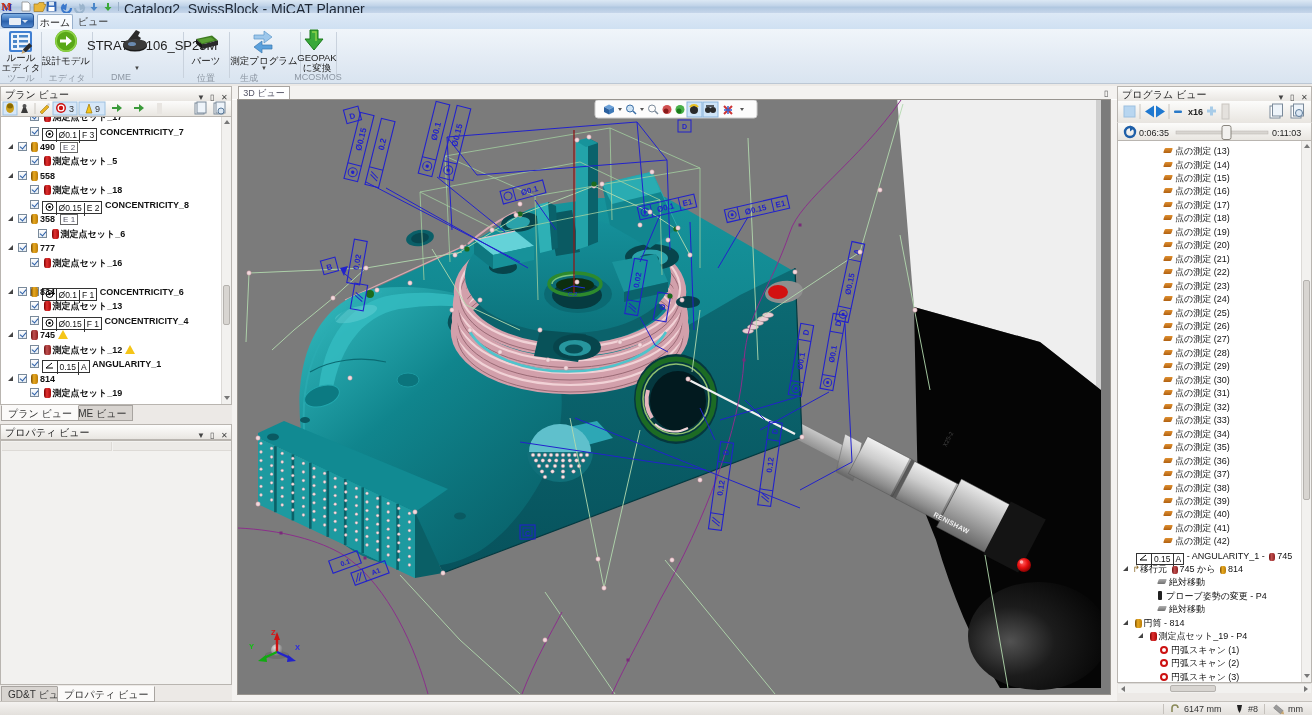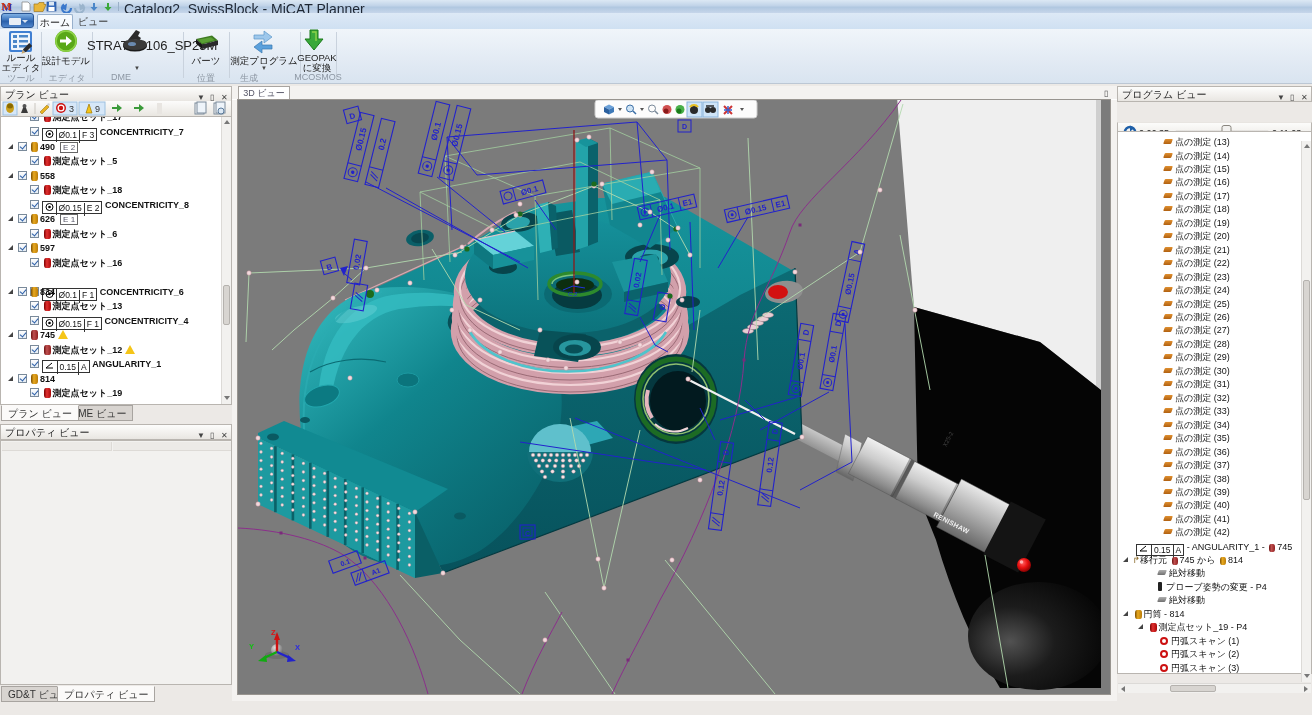--- a/index.html
+++ b/index.html
@@ -188,23 +188,23 @@
               <circle cx="4.5" cy="5" r="1.3" fill="#000"></circle>
             </svg></span><span>Ø0.1</span><span>F 3</span></span> <b>CONCENTRICITY_7</b></div>
   <div class="trow" style="left:7px;top:23px"><span class="exp"></span> <span class="chk"></span> <span class="cyl gold"></span><b>490</b>&nbsp; <span class="datum">E 2</span></div>
   <div class="trow" style="left:29px;top:37px"><span class="chk"></span> <span class="cyl red"></span><b>測定点セット_5</b></div>
   <div class="trow" style="left:7px;top:52px"><span class="exp"></span> <span class="chk"></span> <span class="cyl gold"></span><b>558</b></div>
   <div class="trow" style="left:29px;top:66px"><span class="chk"></span> <span class="cyl red"></span><b>測定点セット_18</b></div>
   <div class="trow" style="left:29px;top:81px"><span class="chk"></span> <span class="gdt"><span><svg width="9" height="9">
               <circle cx="4.5" cy="5" r="3.5" fill="none" stroke="#000"></circle>
               <circle cx="4.5" cy="5" r="1.3" fill="#000"></circle>
             </svg></span><span>Ø0.15</span><span>E 2</span></span> <b>CONCENTRICITY_8</b></div>
-  <div class="trow" style="left:7px;top:95px"><span class="exp"></span> <span class="chk"></span> <span class="cyl gold"></span><b>626</b>&nbsp; <span class="datum">E 1</span></div>
-  <div class="trow" style="left:29px;top:110px"><span class="chk"></span> <span class="cyl red"></span><b>測定点セット_6</b></div>
-  <div class="trow" style="left:7px;top:124px"><span class="exp"></span> <span class="chk"></span> <span class="cyl gold"></span><b>597</b></div>
+  <div class="trow" style="left:7px;top:95px"><span class="exp"></span> <span class="chk"></span> <span class="cyl gold"></span><b>358</b>&nbsp; <span class="datum">E 1</span></div>
+  <div class="trow" style="left:37px;top:110px"><span class="chk"></span> <span class="cyl red"></span><b>測定点セット_6</b></div>
+  <div class="trow" style="left:7px;top:124px"><span class="exp"></span> <span class="chk"></span> <span class="cyl gold"></span><b>777</b></div>
   <div class="trow" style="left:29px;top:139px"><span class="chk"></span> <span class="cyl red"></span><b>測定点セット_16</b></div>
   <div class="trow" style="left:29px;top:168px"><span class="chk"></span> <span class="gdt"><span><svg width="9" height="9">
               <circle cx="4.5" cy="5" r="3.5" fill="none" stroke="#000"></circle>
               <circle cx="4.5" cy="5" r="1.3" fill="#000"></circle>
             </svg></span><span>Ø0.1</span><span>F 1</span></span> <b>CONCENTRICITY_6</b></div>
   <div class="trow" style="left:7px;top:168px"><span class="exp"></span> <span class="chk"></span> <span class="cyl gold"></span><b>834</b></div>
   <div class="trow" style="left:29px;top:182px"><span class="chk"></span> <span class="cyl red"></span><b>測定点セット_13</b></div>
   <div class="trow" style="left:29px;top:197px"><span class="chk"></span> <span class="gdt"><span><svg width="9" height="9">
               <circle cx="4.5" cy="5" r="3.5" fill="none" stroke="#000"></circle>
               <circle cx="4.5" cy="5" r="1.3" fill="#000"></circle>
@@ -834,31 +834,53 @@
           <path d="M106,4 l8,0" stroke="#2a2a2a" stroke-width="1.5"></path>
 <path d="M124,4 l8,8 M132,4 l-8,8" stroke="#cc3333" stroke-width="2"></path>
 <path d="M124,8 l8,0 M128,4 l0,8" stroke="#3a5fd0" stroke-width="1.5"></path>
 <polygon points="140,6 144,6 142,9" fill="#555"></polygon>
 </g>
 </svg>
 </div>
 <div class="panel-h" style="left:1117px;top:86px;width:195px;height:16px">プログラム ビュー
   <span class="hbtn" style="left:159px;top:3px">▼</span><span class="hbtn" style="left:172px;top:3px">▯</span><span class="hbtn" style="left:183px;top:3px">✕</span>
 </div>
+<div class="toolbar" style="left:1117px;top:101px;width:195px;height:21px">
+  <svg width="195" height="21" style="position:absolute;left:0;top:0">
+    <rect x="6" y="5" width="11" height="11" fill="#b8d6f0" stroke="#9cc0e0"></rect>
+    <rect x="21.5" y="3" width="1" height="15" fill="#c9c5c0"></rect>
+    <path d="M27 10.5 L36 4.5 V16.5 Z" fill="#1e78d0"></path>
+    <path d="M38 4.5 L47 10.5 L38 16.5 Z" fill="#1e78d0"></path>
+    <rect x="50.5" y="3" width="1" height="15" fill="#c9c5c0"></rect>
+    <rect x="56" y="9.5" width="8" height="2.5" fill="#2a7ac8" rx="1"></rect>
+    <text x="70" y="14" font-size="9" fill="#222" font-weight="bold">x16</text>
+    <path d="M92 7 v3 h-3 v3 h3 v3 h3 v-3 h3 v-3 h-3 v-3 Z" fill="#a8cce8" transform="translate(0,-1.5)"></path>
+    <rect x="104" y="3" width="7" height="15" fill="#e4e1dd" stroke="#c9c5c0"></rect>
+    <g transform="translate(152,4)">
+          <rect x="0" y="1" width="10" height="12" fill="#fff" stroke="#7a8a9a"></rect>
+          <rect x="2.5" y="-1" width="10" height="12" fill="#eef4fa" stroke="#7a8a9a"></rect>
+        </g>
+    <g transform="translate(173,4)">
+          <rect x="0" y="1" width="10" height="12" fill="#fff" stroke="#7a8a9a"></rect>
+          <rect x="2.5" y="-1" width="10" height="12" fill="#eef4fa" stroke="#7a8a9a"></rect>
+          <circle cx="8" cy="8" r="3.5" fill="#dce8f4" stroke="#5a7a9a"></circle>
+        </g>
+  </svg>
+</div>
 <div class="toolbar" style="left:1117px;top:122px;width:195px;height:18px;border-top:1px solid #e8e5e1">
   <svg width="195" height="18" style="position:absolute;left:0;top:0">
     <circle cx="12" cy="9" r="5" fill="none" stroke="#1e5fa8" stroke-width="2.4"></circle>
     <path d="M12 2.5 l4 3 l-4 3 Z" fill="#1e5fa8"></path>
     <text x="21" y="12.5" font-size="9" fill="#222">0:06:35</text>
     <rect x="58" y="8" width="92" height="3" fill="#d8d5d1" stroke="#b8b4af" stroke-width=".5"></rect>
     <rect x="104" y="2.5" width="9" height="14" rx="2" fill="#f2f1ef" stroke="#8a867f"></rect>
     <text x="154" y="12.5" font-size="9" fill="#222">0:11:03</text>
   </svg>
 </div>
-<div class="treebox" id="proglist" style="left:1117px;top:131px;width:195px;height:543px">
+<div class="treebox" id="proglist" style="left:1117px;top:140px;width:195px;height:543px">
   <div class="prow" style="left:46px;top:3.0px"><span class="oarr"></span>点の測定 (13)</div>
   <div class="prow" style="left:46px;top:16.5px"><span class="oarr"></span>点の測定 (14)</div>
   <div class="prow" style="left:46px;top:29.9px"><span class="oarr"></span>点の測定 (15)</div>
   <div class="prow" style="left:46px;top:43.4px"><span class="oarr"></span>点の測定 (16)</div>
   <div class="prow" style="left:46px;top:56.8px"><span class="oarr"></span>点の測定 (17)</div>
   <div class="prow" style="left:46px;top:70.3px"><span class="oarr"></span>点の測定 (18)</div>
   <div class="prow" style="left:46px;top:83.8px"><span class="oarr"></span>点の測定 (19)</div>
   <div class="prow" style="left:46px;top:97.2px"><span class="oarr"></span>点の測定 (20)</div>
   <div class="prow" style="left:46px;top:110.7px"><span class="oarr"></span>点の測定 (21)</div>
   <div class="prow" style="left:46px;top:124.1px"><span class="oarr"></span>点の測定 (22)</div>
@@ -898,13 +920,28 @@
 <div class="scroll" style="left:1301px;top:141px;width:10px;height:541px">
   <div class="sthumb" style="left:1px;top:139px;width:7px;height:220px"></div>
   <div class="sarr" style="left:2px;top:3px;border-left:3px solid transparent;border-right:3px solid transparent;border-bottom:4px solid #777"></div>
   <div class="sarr" style="left:2px;top:533px;border-left:3px solid transparent;border-right:3px solid transparent;border-top:4px solid #777"></div>
 </div>
 <div class="scroll" style="left:1118px;top:683px;width:193px;height:10px;border-left:none;border-top:1px solid #dcdad7">
   <div class="sthumb" style="left:52px;top:1px;width:46px;height:7px"></div>
   <div class="sarr" style="left:3px;top:2px;border-top:3px solid transparent;border-bottom:3px solid transparent;border-right:4px solid #777"></div>
   <div class="sarr" style="left:186px;top:2px;border-top:3px solid transparent;border-bottom:3px solid transparent;border-left:4px solid #777"></div>
 </div>
+<div id="statusbar">
+  <svg width="1312" height="14" style="position:absolute;left:0;top:0">
+    <rect x="1163" y="2" width="1" height="10" fill="#c5c1bc"></rect>
+    <path d="M1172,10 v-4 a3,3 0 0 1 6,0" fill="none" stroke="#8a8a5a" stroke-width="1.6"></path>
+    <text x="1184" y="10" font-size="9" fill="#333">6147  mm</text>
+    <path d="M1237,3 l5,0 -1,5 -1.5,3 -1.5,-3 Z" fill="#222"></path>
+    <text x="1248" y="10" font-size="9" fill="#333">#8</text>
+    <rect x="1264" y="2" width="1" height="10" fill="#c5c1bc"></rect>
+    <g transform="rotate(40 1278 7)">
+          <rect x="1274" y="5" width="9" height="4" fill="#9a9a9a" stroke="#6a6a6a" stroke-width=".5"></rect>
+          <polygon points="1283,5 1286,7 1283,9" fill="#caa870"></polygon>
+        </g>
+    <text x="1288" y="10" font-size="9" fill="#333">mm</text>
+  </svg>
+</div>
 </div>
 
 </body></html>

